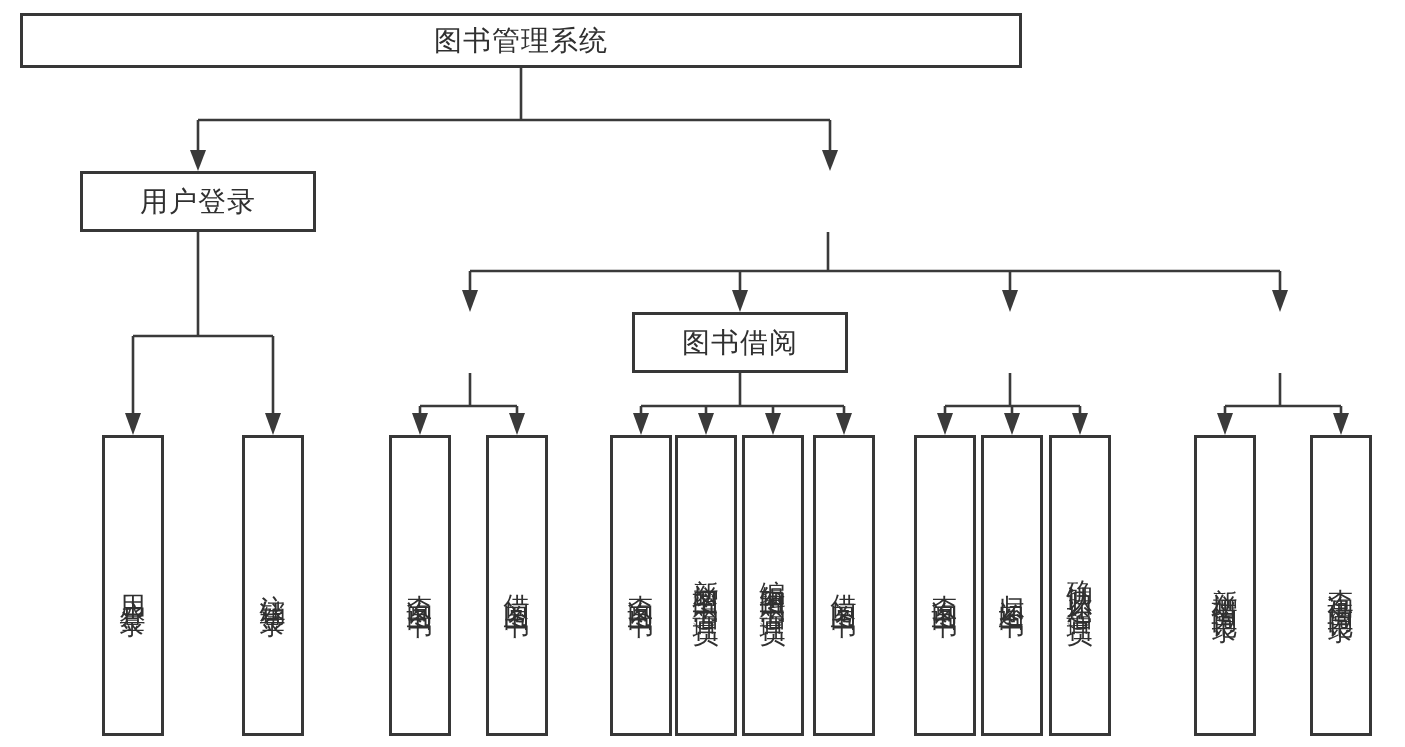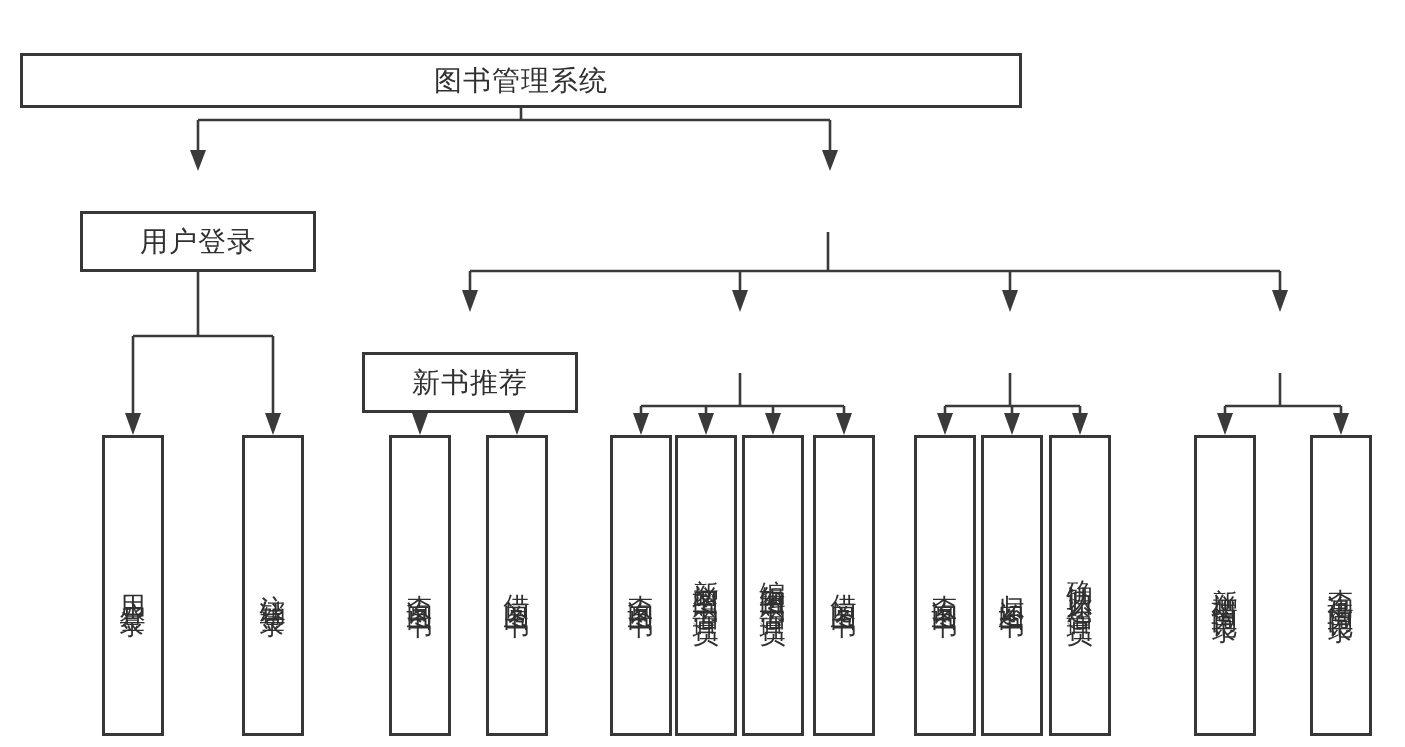--- a/index.html
+++ b/index.html
@@ -29,21 +29,20 @@
   .edge { stroke: var(--line); stroke-width: 2.6; fill: none; }
   .arrow { fill: var(--line); stroke: none; }
   .node {
     position: absolute;
     background: var(--background);
     border: 3px solid var(--border);
     display: flex;
     align-items: center;
     justify-content: center;
     color: var(--text);
-    margin-top: 40px;
   }
   .node-root {
     left: 20px; top: 13px;
     width: 1002px; height: 55px;
     font-size: 28px;
     letter-spacing: 1px;
   }
   .node-l2 {
     top: 171px;
     width: 236px; height: 61px;
@@ -160,22 +159,22 @@
   </svg>
 
   <div class="node node-root">
     <span>图书管理系统</span>
   </div>
 
   <div class="node node-l2" style="left:80px">
     <span>用户登录</span>
   </div>
 
-  <div class="node node-l3" style="left:362px">
-    <span>新书推荐</span>
+  <div class="node node-l3" style="left:632px">
+    <span>图书借阅</span>
   </div>
 
   <div class="leaf" style="left:102px">
     <span class="vtext">用户登录</span>
   </div>
   <div class="leaf" style="left:242px">
     <span class="vtext">注销登录</span>
   </div>
   <div class="leaf" style="left:389px">
     <span class="vtext">查询图书</span>

